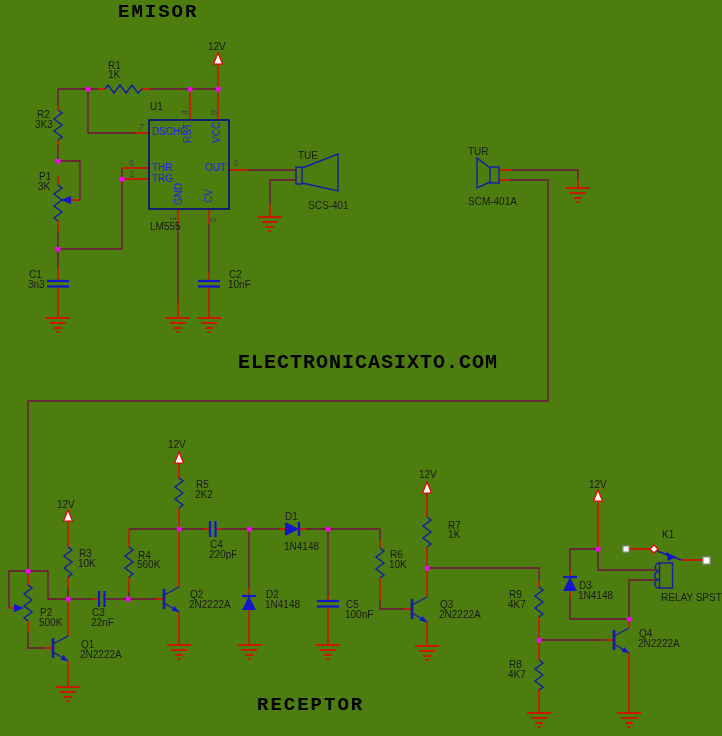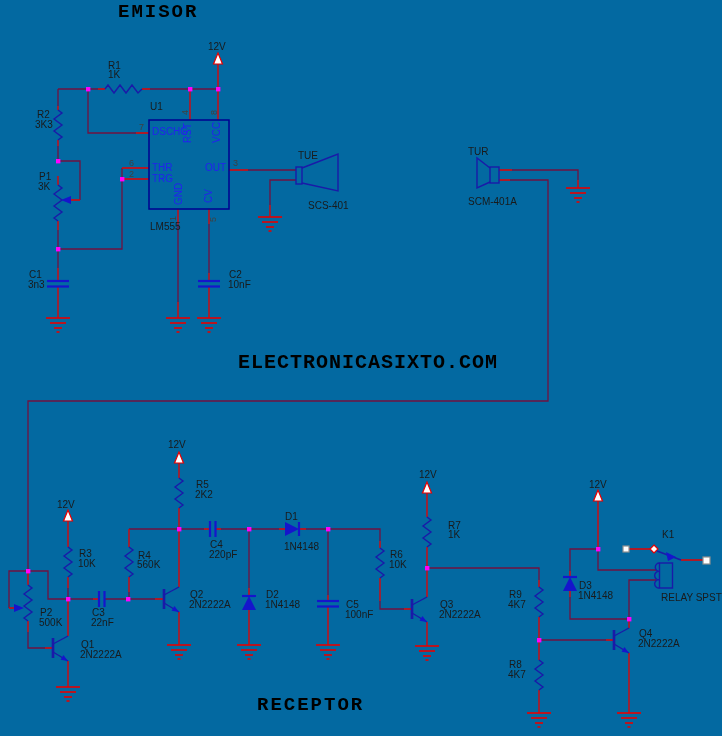--- a/index.html
+++ b/index.html
@@ -1,16 +1,16 @@
 <!DOCTYPE html>
 <html><head>
 <meta charset="utf-8">
 <style>
   html,body{margin:0;padding:0;background:#ffffff;}
-  .canvas{position:relative;width:722px;height:736px;background:#0369a1;overflow:hidden;
+  .canvas{position:relative;width:722px;height:736px;background:#4d7c0f;overflow:hidden;
           font-family:"Liberation Sans",sans-serif;}
   svg{display:block}
   
   .w{stroke:#701240;stroke-width:1.3;fill:none}
   .r{stroke:#e60000;stroke-width:1.3;fill:none}
   
   .b{stroke:#1a1aa8;stroke-width:1.4;fill:none}
   .bar{stroke:#1515cc;stroke-width:2.2;fill:none}
   .fillb{fill:#1515cc;stroke:none}
   .gndl{stroke:#e60000;stroke-width:1.6;fill:none}

